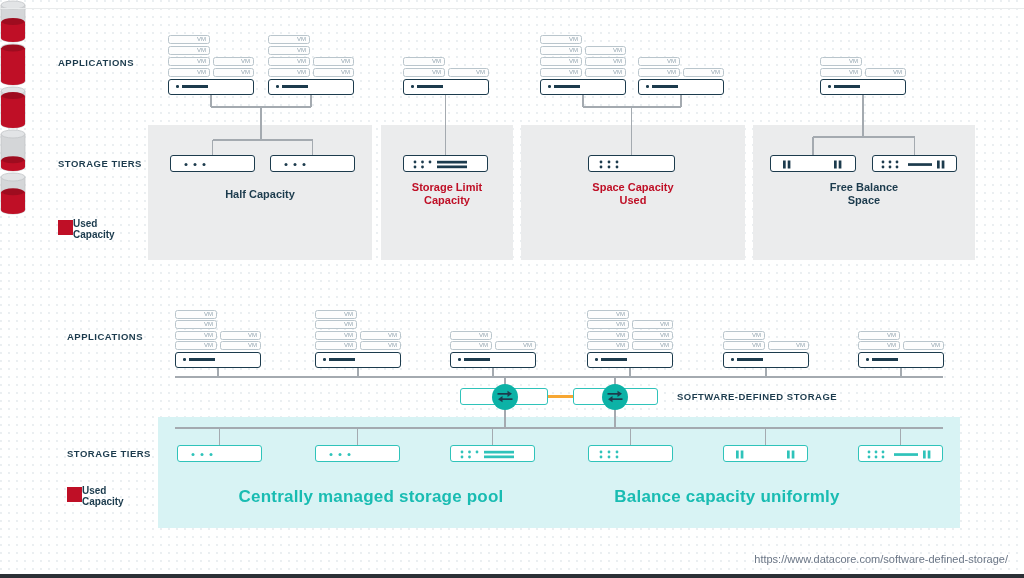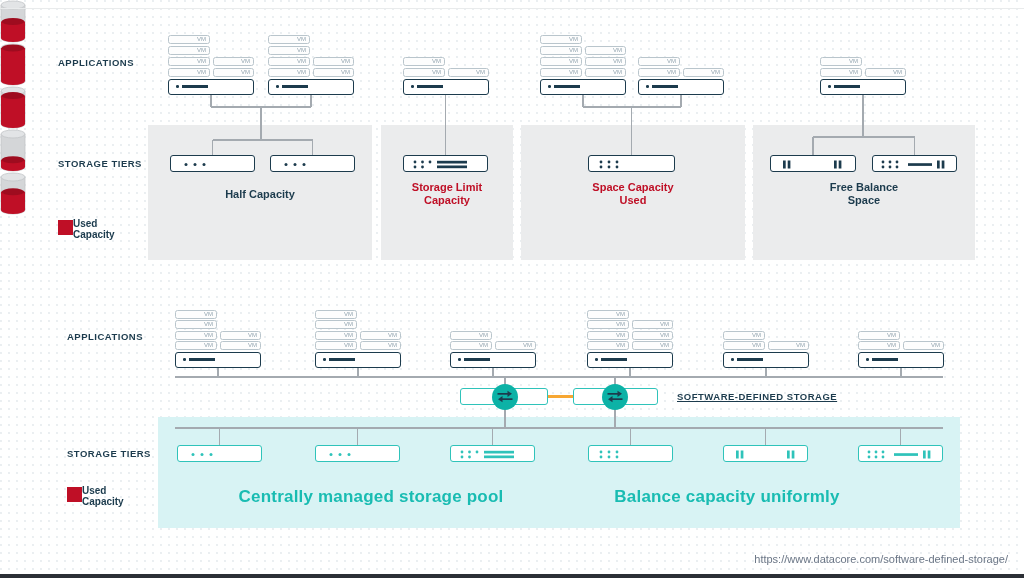--- a/index.html
+++ b/index.html
@@ -379,21 +379,21 @@
   <div class="side-label" style="left:67px;top:448px;">STORAGE TIERS</div>
 
   <div class="legend" style="left:67px;top:487px;">
     <div class="sq"></div>
     <div class="txt">
       <div>Used</div>
       <div>Capacity</div>
     </div>
   </div>
 
-  <div class="sds-label" style="left:677px;top:391px;text-decoration:underline;">SOFTWARE-DEFINED STORAGE</div>
+  <div class="sds-label" style="left:677px;top:391px;">SOFTWARE-DEFINED STORAGE</div>
 
   <div class="pool-title" style="left:603px;top:487px;width:248px;">Balance capacity uniformly</div>
   <div class="pool-title" style="left:230px;top:487px;width:282px;">Centrally managed storage pool</div>
 
   <div class="url" style="right:16px;top:553px;text-align:right;">https://www.datacore.com/software-defined-storage/</div>
 
   <div class="bottom-bar"></div>
 </div>
 
 </body></html>

